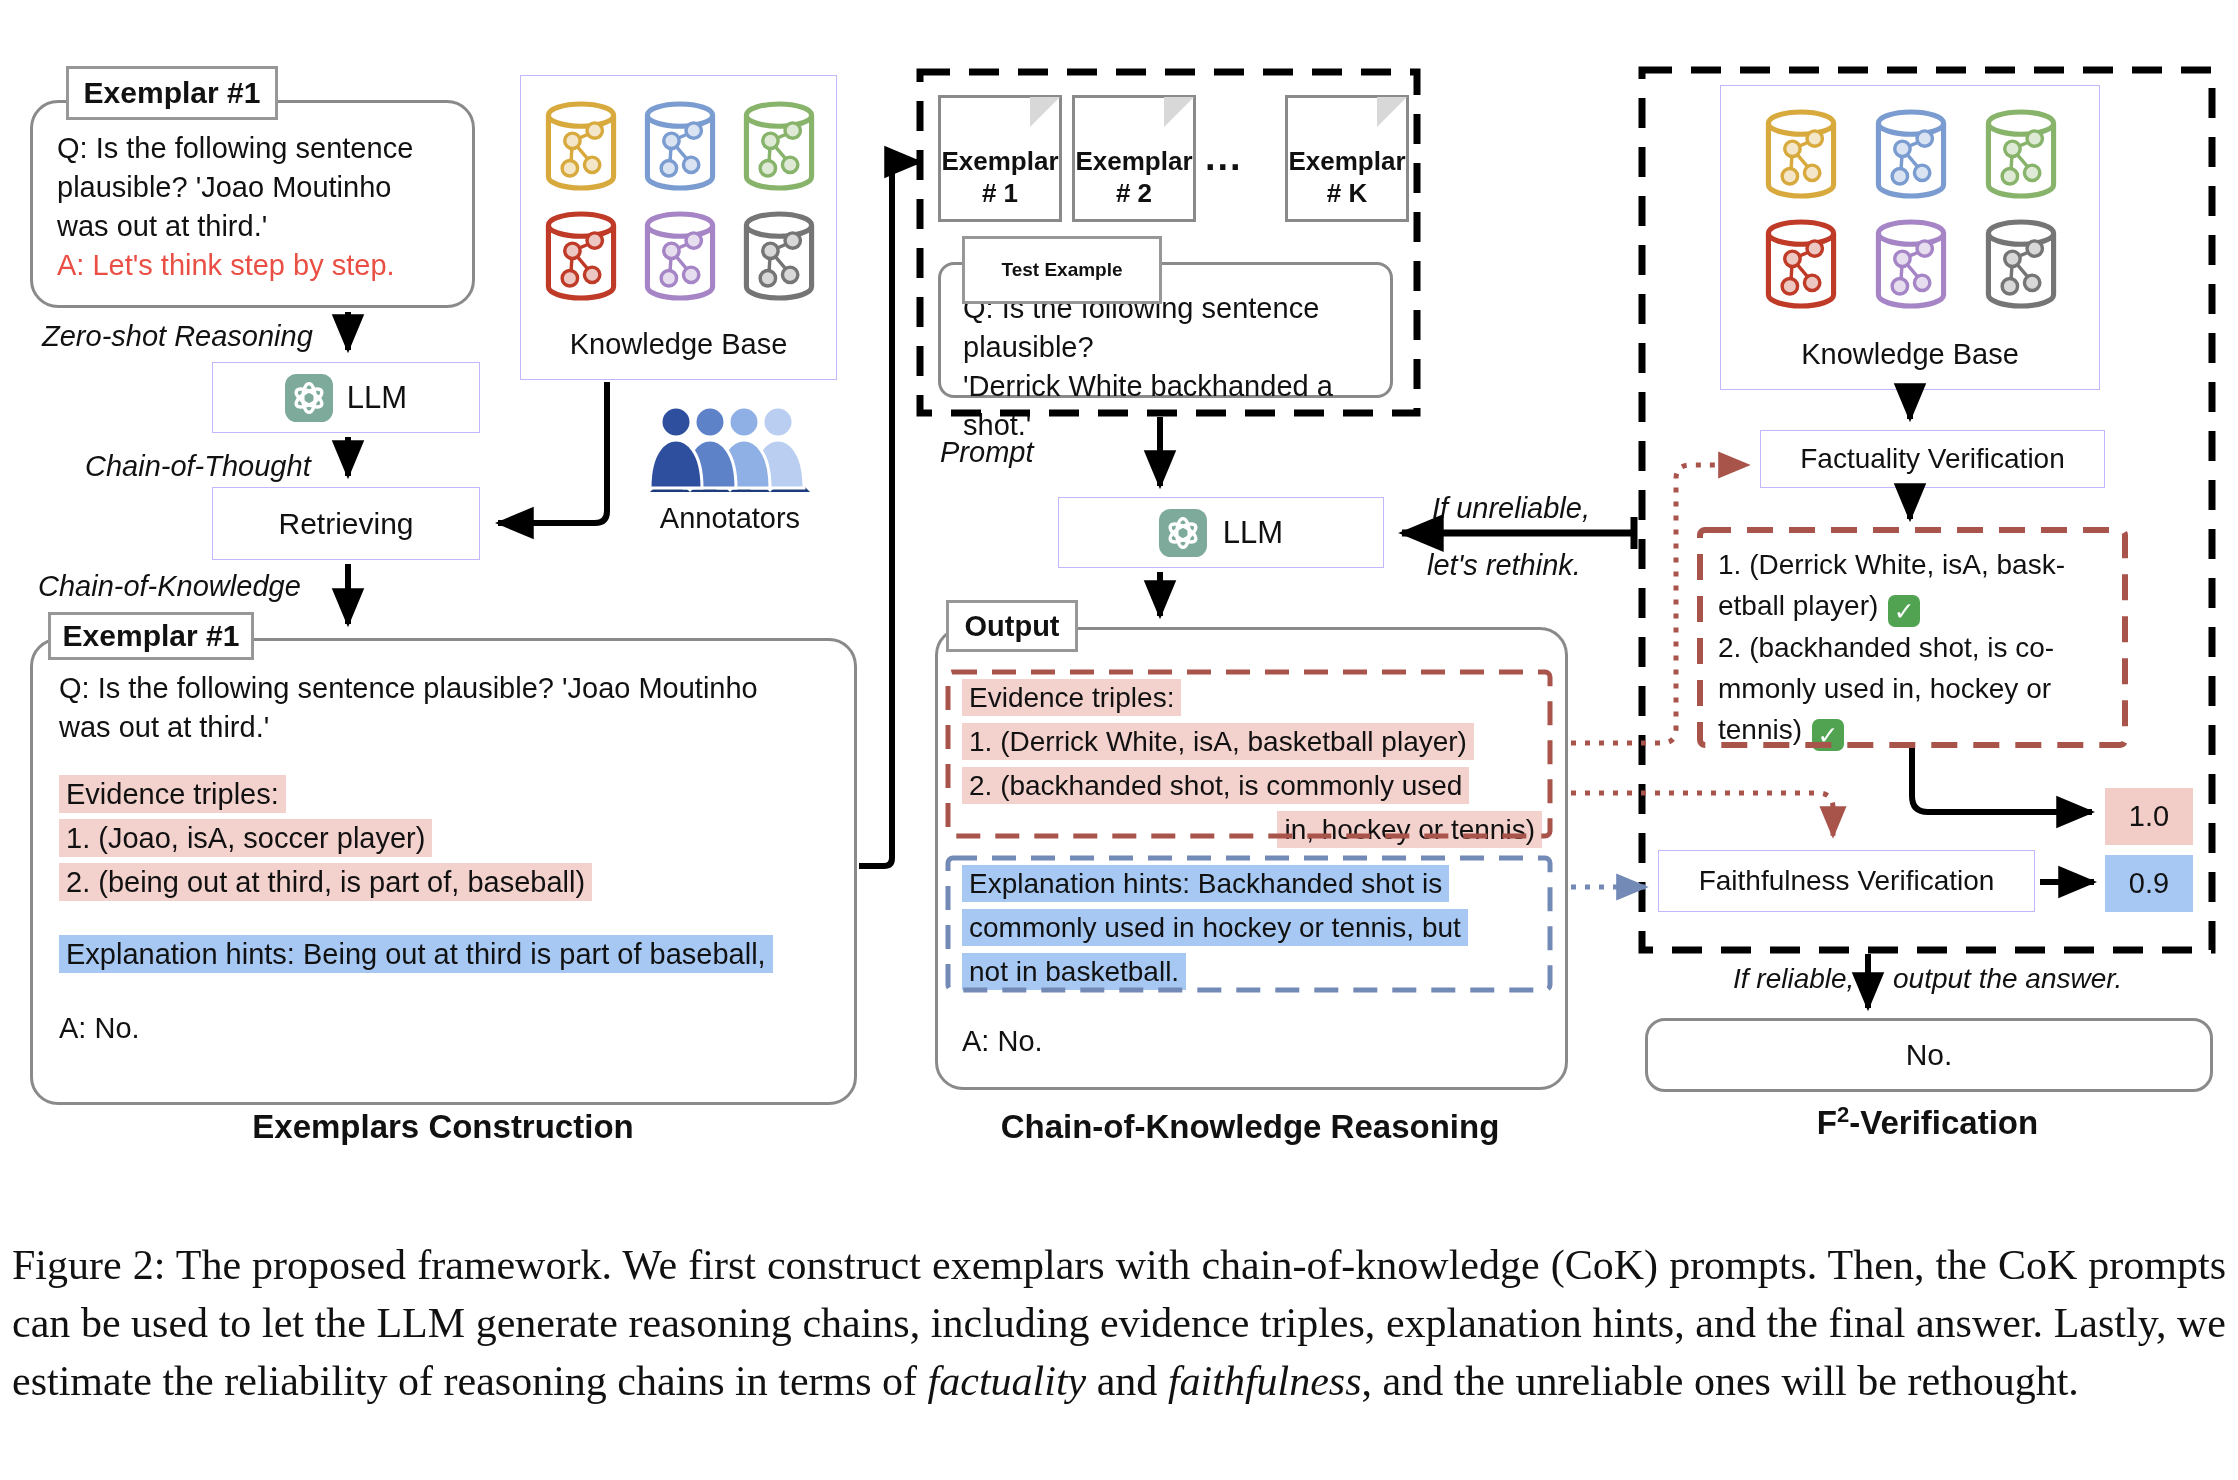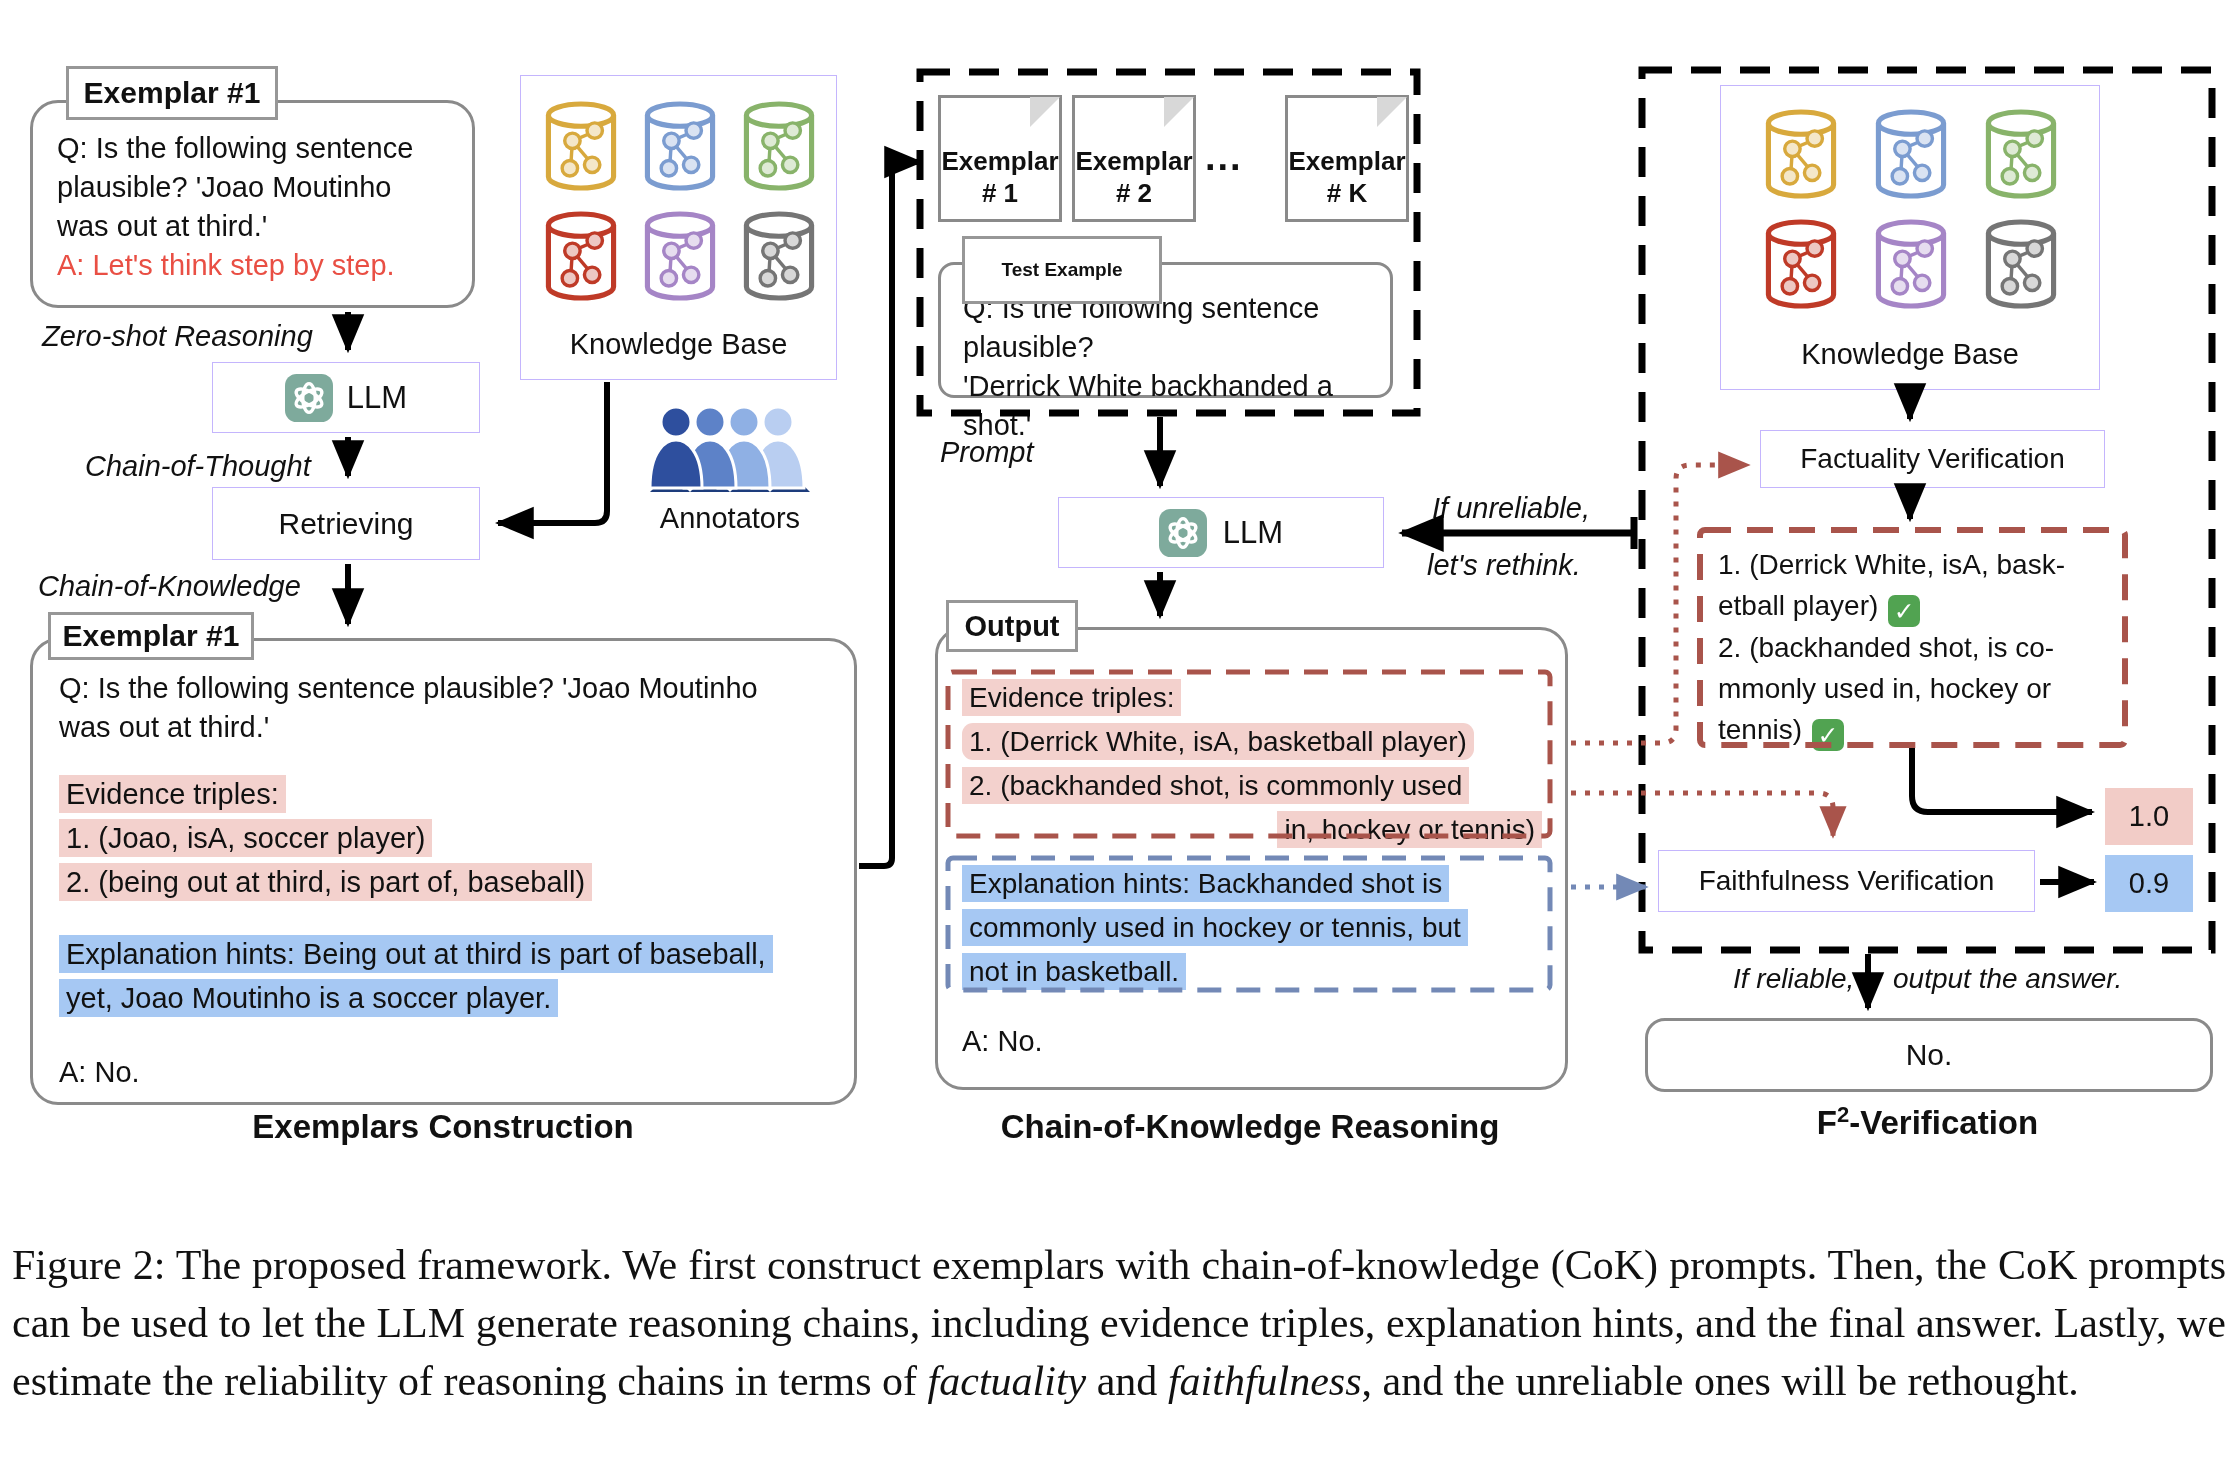--- a/index.html
+++ b/index.html
@@ -193,21 +193,20 @@
   </div>
   <div class="rbox" style="left:30px;top:638px;width:827px;height:467px;padding:28px 0 0 26px;">
     <span class="line txt">Q: Is the following sentence plausible? 'Joao Moutinho</span>
     <span class="line txt">was out at third.'</span>
     <div style="height:28px;"></div>
     <div class="line" style="line-height:40px;"><span class="hlp txt">Evidence triples:</span></div>
     <div class="line" style="line-height:40px;"><span class="hlp txt">1. (Joao, isA, soccer player)</span></div>
     <div class="line" style="line-height:40px;"><span class="hlp txt">2. (being out at third, is part of, baseball)</span></div>
     <div style="height:28px;"></div>
     <div class="line" style="line-height:40px;"><span class="hlb txt">Explanation hints: Being out at third is part of baseball,</span></div>
-    <div class="line" style="line-height:40px;"><span class="hlb txt">yet, Joao Moutinho is a soccer player.</span></div>
     <div style="height:30px;"></div>
     <span class="line txt">A: No.</span>
   </div>
 
   <div class="title" style="left:143px;top:1108px;width:600px;">Exemplars Construction</div>
 
   <div class="doc" style="left:938px;top:95px;">
     <span class="fold"></span>
     <span>Exemplar</span>
     <span># 1</span>
@@ -249,21 +248,21 @@
   <div class="abs ital" style="left:1432px;top:492px;">If unreliable,</div>
   <div class="abs ital" style="left:1427px;top:549px;">let's rethink.</div>
 
   <div class="tab" style="left:946px;top:600px;width:132px;height:52px;font-size:29px;">
     <span>Output</span>
   </div>
   <div class="rbox" style="left:935px;top:627px;width:633px;height:463px;"></div>
 
   <div class="abs" style="left:962px;top:678px;width:580px;">
     <div class="line" style="line-height:40px;"><span class="hlp" style="font-size:28px;">Evidence triples:</span></div>
-    <div class="line" style="line-height:40px;"><span class="hlp" style="font-size:28px;border-radius:11px;">1. (Derrick White, isA, basketball player)</span></div>
+    <div class="line" style="line-height:40px;"><span class="hlp" style="font-size:28px;">1. (Derrick White, isA, basketball player)</span></div>
     <div class="line" style="line-height:40px;"><span class="hlp" style="font-size:28px;">2. (backhanded shot, is commonly used</span></div>
     <div class="line" style="line-height:40px;text-align:right;"><span class="hlp" style="font-size:28px;">in, hockey or tennis)</span></div>
   </div>
 
   <div class="abs" style="left:962px;top:864px;width:580px;">
     <div class="line" style="line-height:40px;"><span class="hlb" style="font-size:28px;">Explanation hints: Backhanded shot is</span></div>
     <div class="line" style="line-height:40px;"><span class="hlb" style="font-size:28px;">commonly used in hockey or tennis, but</span></div>
     <div class="line" style="line-height:40px;"><span class="hlb" style="font-size:28px;">not in basketball.</span></div>
   </div>
 

